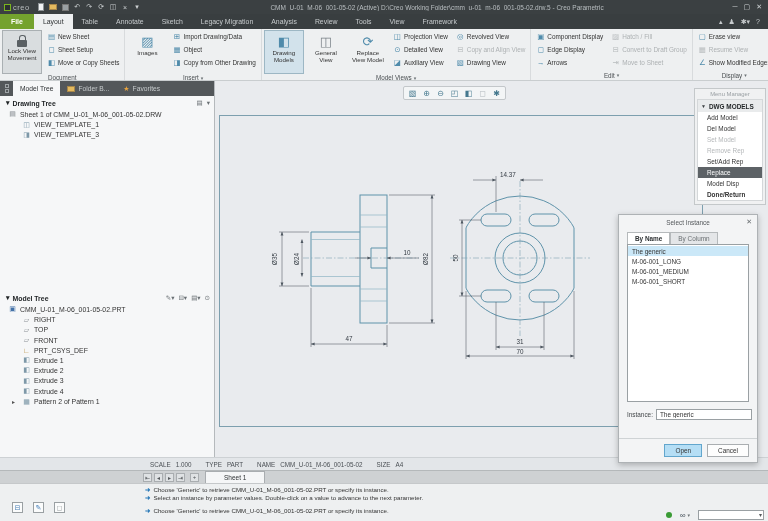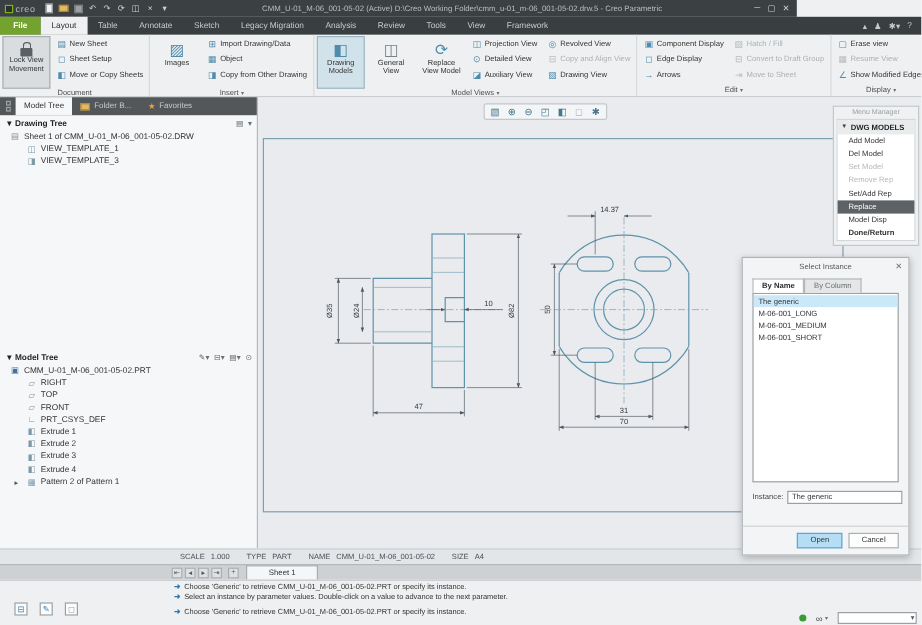--- a/index.html
+++ b/index.html
@@ -1,20 +1,20 @@
 <!DOCTYPE html>
 <html><head>
 <meta charset="utf-8">
 <style>
   * { margin:0; padding:0; box-sizing:border-box; }
   html,body { width:768px; height:521px; font-family:"Liberation Sans", sans-serif; }
   .app { position:relative; width:768px; height:521px; background:#eef0f1; overflow:hidden; }
 
   
-  .titlebar { position:absolute; left:0; top:0; width:664px; height:14px; background:#3b4042;
+  .titlebar { position:absolute; left:0; top:0; width:768px; height:14px; background:#3b4042;
               display:flex; align-items:center; color:#c6cacc; font-size:6.5px; }
   .logo { display:flex; align-items:center; gap:2px; padding:0 4px; height:100%; }
   .logo .sq { width:7px; height:7px; border:1.5px solid #7ab51d; background:#2c3032; }
   .logo .txt { color:#b9bdbf; font-size:7.5px; letter-spacing:.5px; }
   .qat { display:flex; align-items:center; gap:3px; padding-left:3px; }
   .qat .qi { width:9px; height:9px; display:flex; align-items:center; justify-content:center; font-size:7px; color:#cdd1d3; }
   .qi .pagei { width:6px; height:8px; background:#f2f3f4; border:0.5px solid #8e9396; }
   .qi .folderi { width:8px; height:6px; background:#e3b95e; border:0.5px solid #a8874a; }
   .qi .savei { width:7px; height:7px; background:#9aa0a3; border:0.5px solid #777; }
   .ttext { flex:1; text-align:center; color:#b9bec1; white-space:nowrap; overflow:hidden; }

